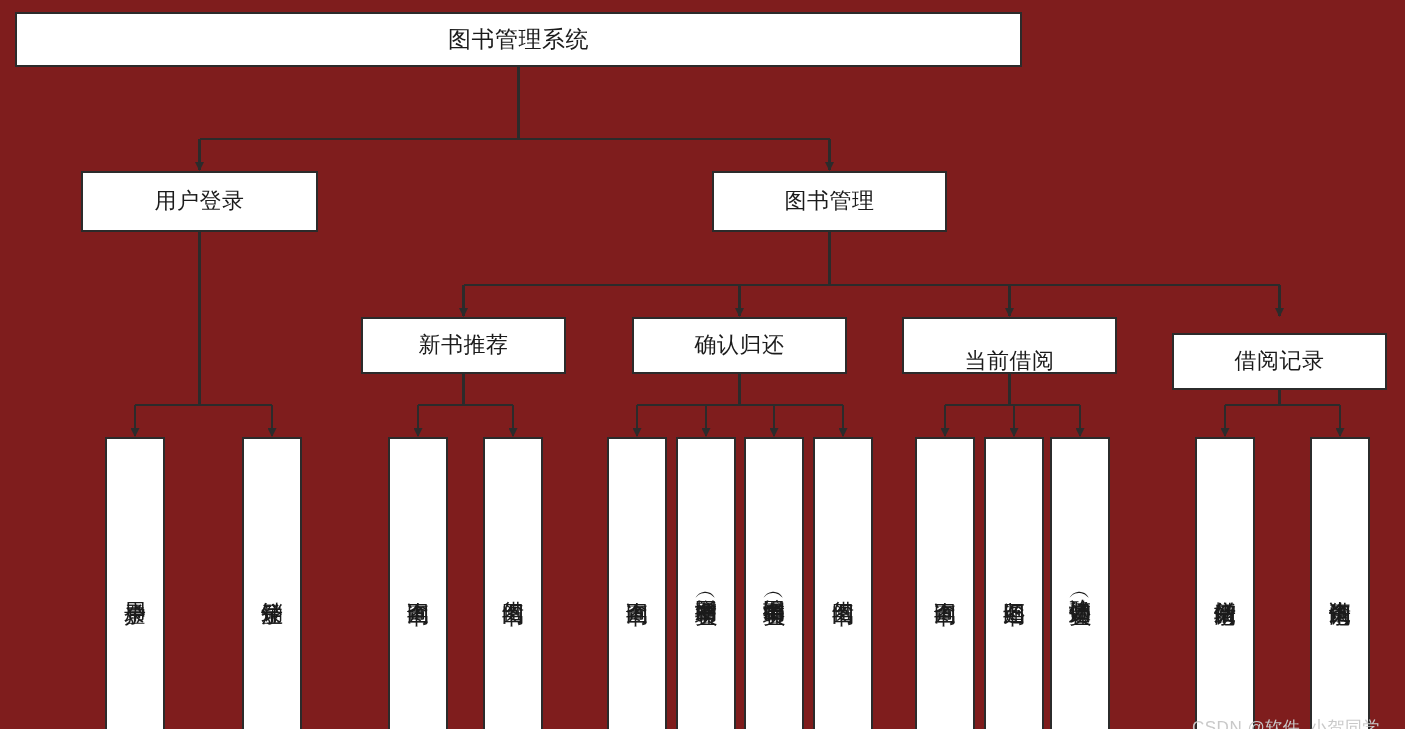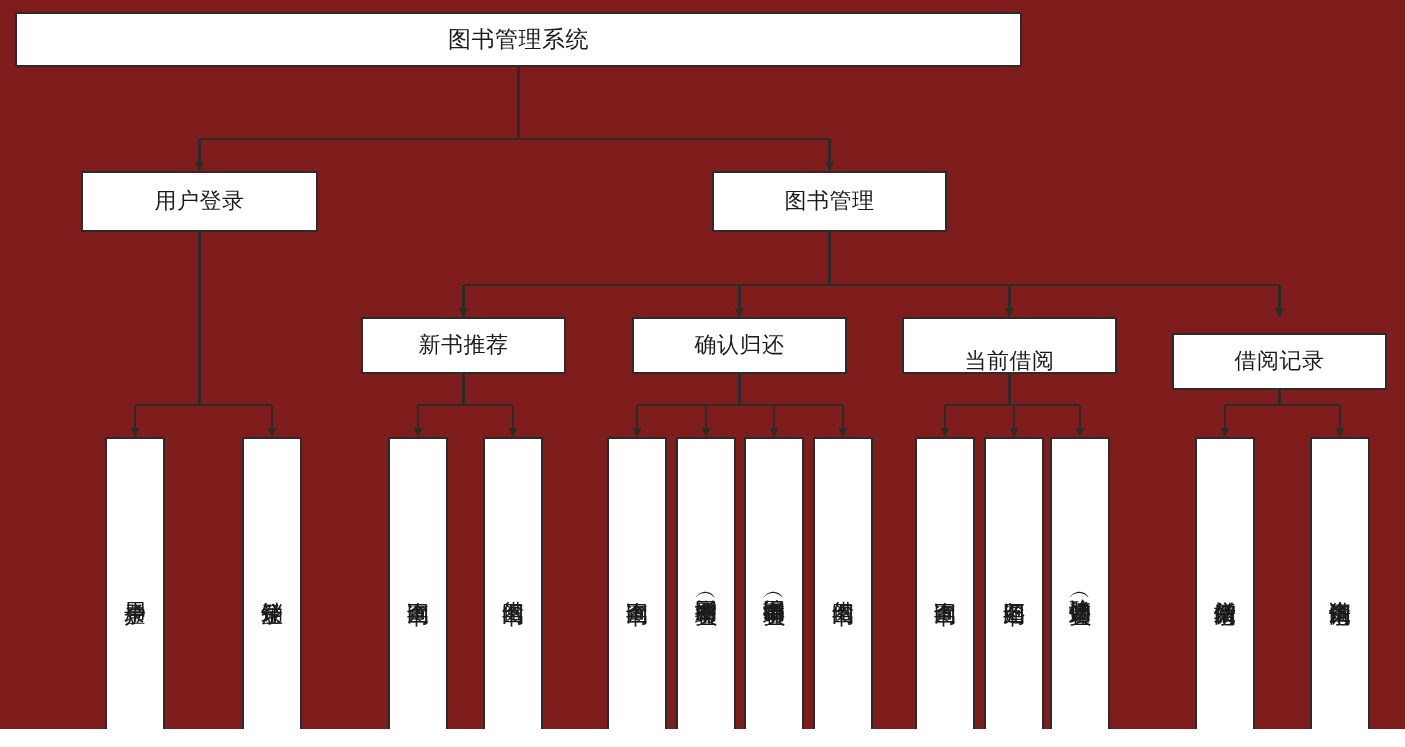--- a/index.html
+++ b/index.html
@@ -164,14 +164,15 @@
         <span class="node-label-v" style="color: rgb(27, 27, 27);">确认归还（管理员）</span>
       </div>
       <div class="node-box" style="left: 1195px; top: 437px; width: 60px; height: 297px; border-color: rgb(43, 43, 43); background: rgb(255, 255, 255);">
         <span class="node-label-v" style="color: rgb(27, 27, 27);">新增借阅记录</span>
       </div>
       <div class="node-box" style="left: 1310px; top: 437px; width: 60px; height: 297px; border-color: rgb(43, 43, 43); background: rgb(255, 255, 255);">
         <span class="node-label-v" style="color: rgb(27, 27, 27);">查询借阅记录</span>
       </div>
     </div>
 
+  <div class="watermark" style="left: 1192px; top: 716px; color: rgb(201, 201, 201);">CSDN @软件_小贺同学</div>
 
 </div>
 
 </body></html>

